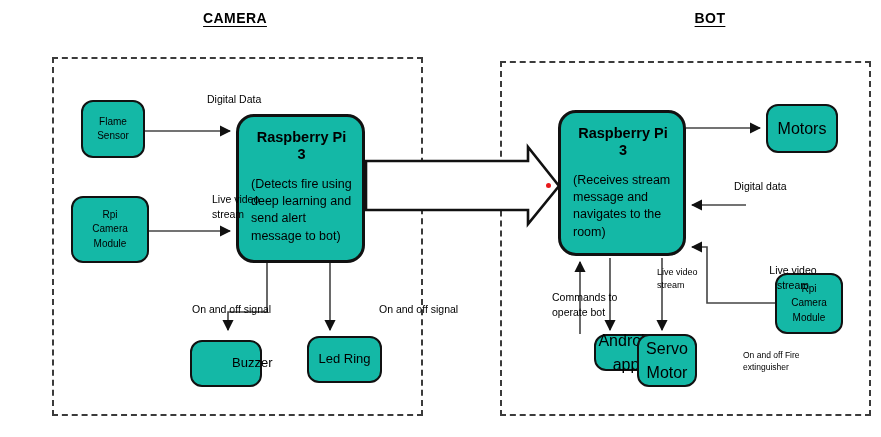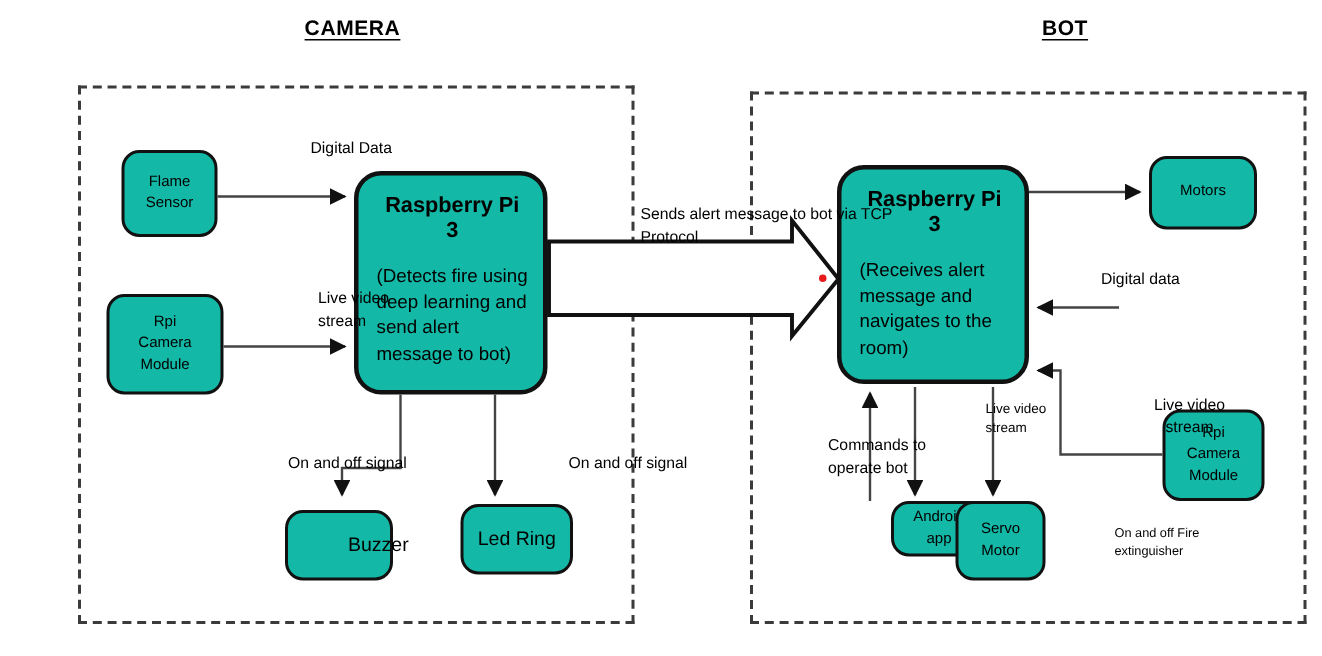--- a/index.html
+++ b/index.html
@@ -47,21 +47,21 @@
     justify-content: center;
     text-align: center;
     line-height: 1.45;
     color: #000;
   }
   .node-inner {
     padding: 0 4px;
     width: 100%;
   }
   .node-sm { font-size: 10px; }
-  .node-md { font-size: 10px; }
+  .node-md { font-size: 16px; }
   .node-lg { font-size: 13px; }
   .pi-node {
     border-radius: 18px;
     align-items: flex-start;
     justify-content: center;
     text-align: left;
     border-width: 3px;
   }
   .pi-title {
     font-size: 14.5px;
@@ -140,21 +140,21 @@
     <div class="node-inner">Buzzer</div>
   </div>
 
   <div class="node node-lg" style="left:307px; top:336px; width:75px; height:47px;">
     <div class="node-inner">Led Ring</div>
   </div>
 
   <div class="node pi-node" style="left:558px; top:110px; width:128px; height:146px;">
     <div class="pi-inner">
       <div class="pi-title">Raspberry Pi 3</div>
-      <div class="pi-desc">(Receives alert message and navigates to the room)</div>
+      <div class="pi-desc">(Receives stream message and navigates to the room)</div>
     </div>
   </div>
 
   <div class="node node-md" style="left:766px; top:104px; width:72px; height:49px;">
     <div class="node-inner">Motors</div>
   </div>
 
 
   <div class="node node-md" style="left:594px; top:334px; width:64px; height:37px;">
     <div class="node-inner" style="white-space:pre-line;">Android
@@ -206,22 +206,20 @@
 
   <div class="edge-label" style="left:163px; top:92px;">Digital Data</div>
 
   <div class="edge-label" style="left:168px; top:192px;">Live video
 stream</div>
 
   <div class="edge-label" style="left:148px; top:302px;">On and off signal</div>
 
   <div class="edge-label" style="left:335px; top:302px;">On and off signal</div>
 
-  <div class="edge-label" style="left:383px; top:136px; width:190px;">Sends alert message to bot via TCP
-Protocol</div>
 
   <div class="edge-label" style="left:690px; top:179px;">Digital data</div>
 
   <div class="edge-label small" style="left:613px; top:266px;">Live video
 stream</div>
 
   <div class="edge-label" style="left:713px; top:263px; text-align:center; width:72px;">Live video
 stream</div>
 
   <div class="edge-label" style="left:508px; top:290px;">Commands to

